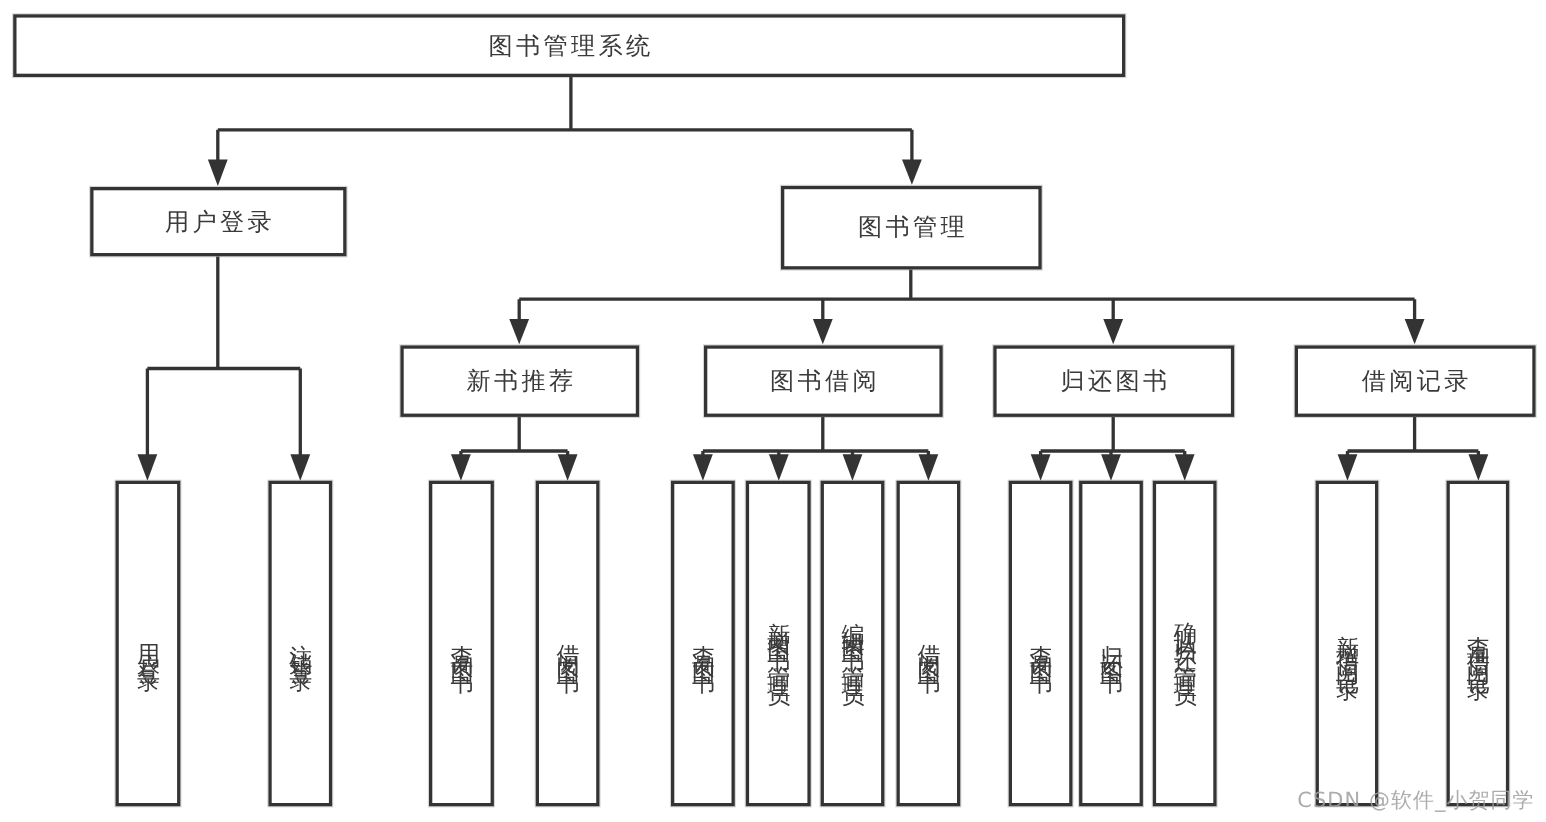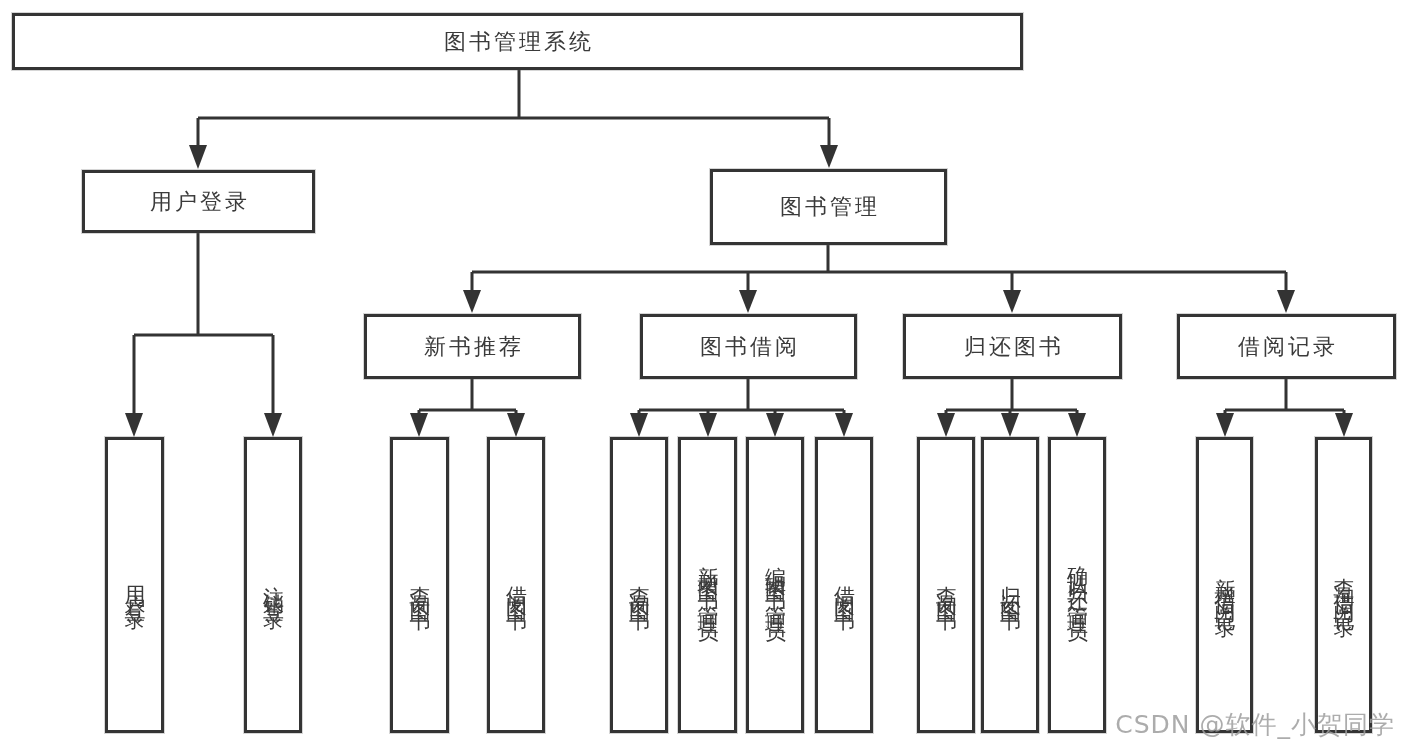--- a/index.html
+++ b/index.html
@@ -34,21 +34,21 @@
     text-orientation: mixed;
     font-size: 21px;
     letter-spacing: 8px;
     line-height: 1;
     white-space: nowrap;
   }
   .watermark {
     position: absolute;
     right: 10px;
     bottom: 6px;
-    font-size: 25px;
+    font-size: 19px;
     letter-spacing: 1px;
     color: #9e9e9e;
     opacity: 0.85;
     white-space: nowrap;
   }
 </style>
 </head>
 <body>
 
 <div id="canvas">

